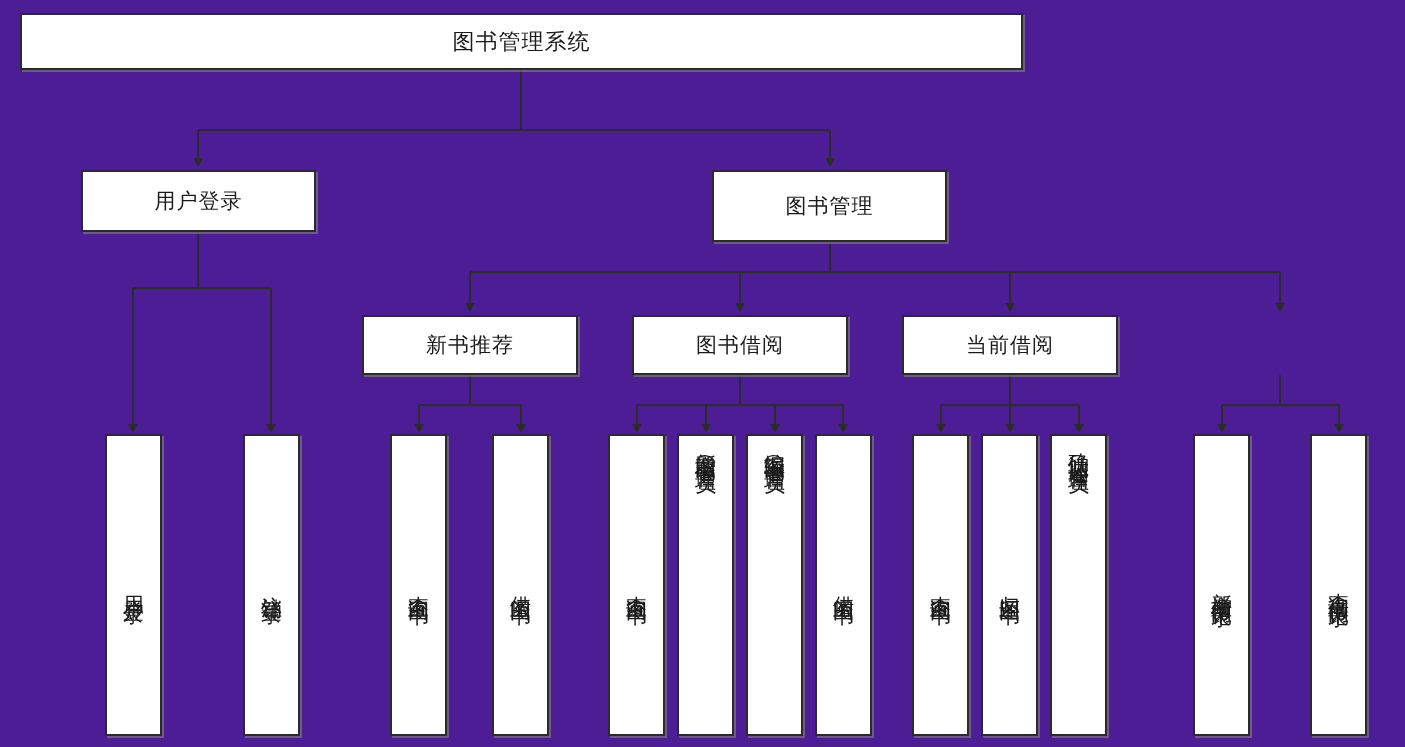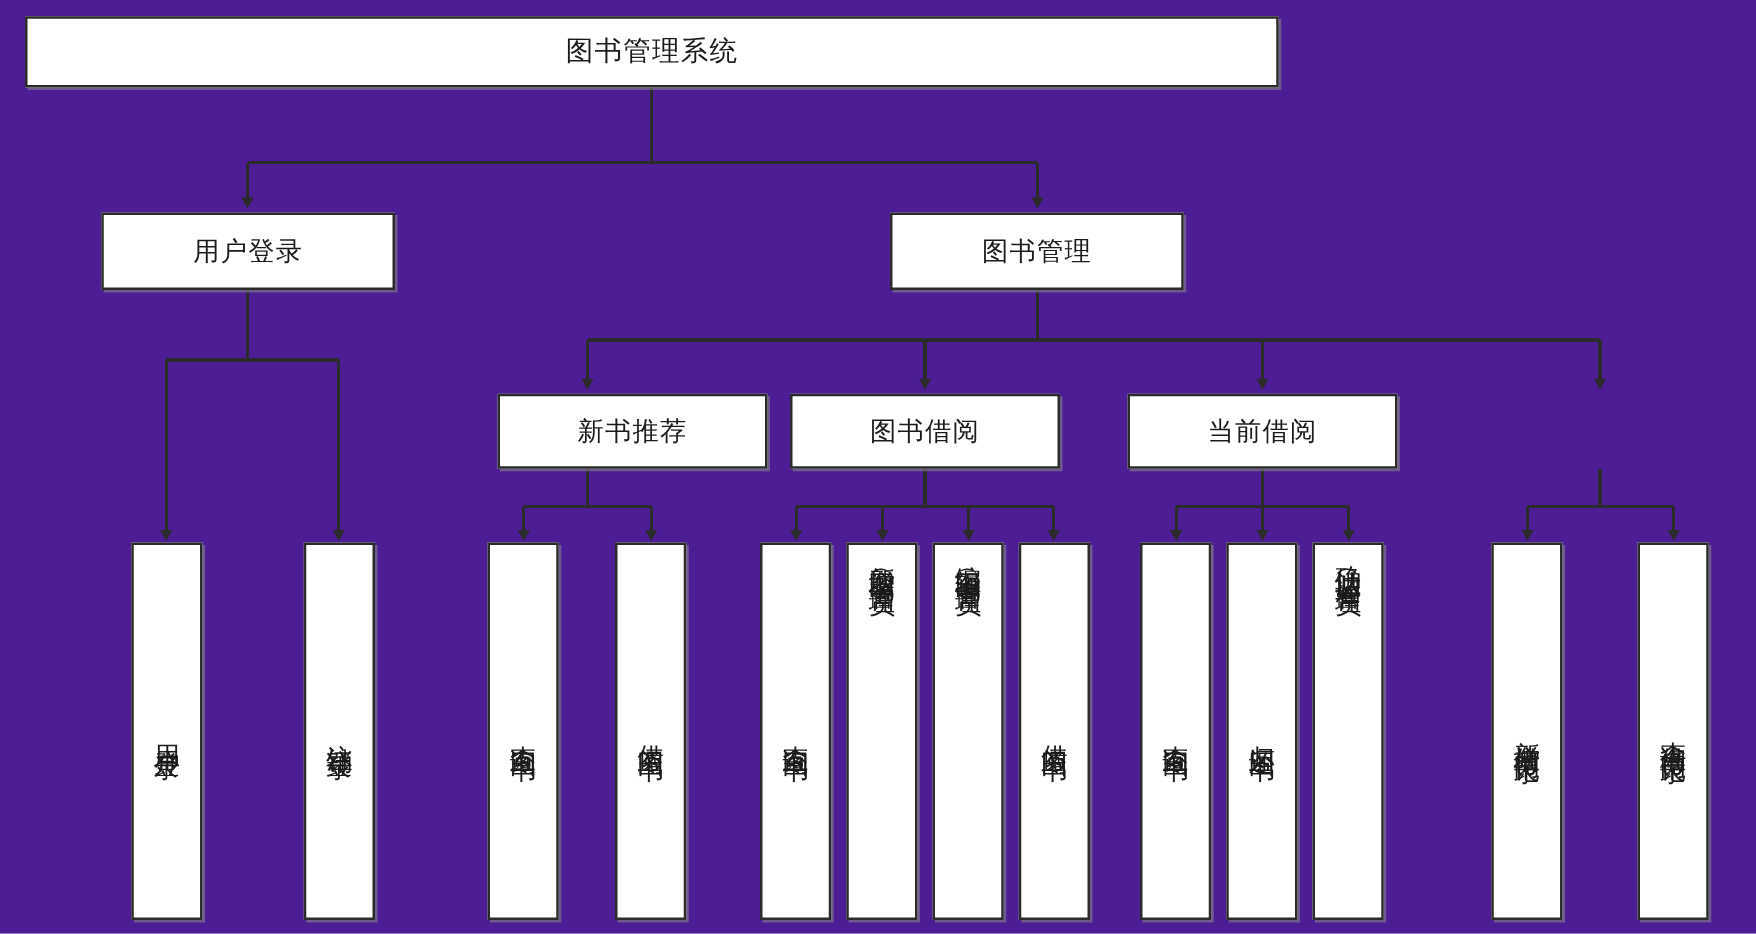--- a/index.html
+++ b/index.html
@@ -128,25 +128,25 @@
     </g>
   </svg>
 
   <div class="node root" style="left:20px; top:13px; width:1003px; height:57px;">
     <span class="node-label">图书管理系统</span>
   </div>
 
   <div class="node" style="left:81px; top:170px; width:235px; height:62px;">
     <span class="node-label">用户登录</span>
   </div>
-  <div class="node" style="left:712px; top:170px; width:235px; height:62px;">
+  <div class="node" style="left:712px; top:170px; width:235px; height:72px;">
     <span class="node-label">图书管理</span>
   </div>
 
-  <div class="node" style="left:362px; top:315px; width:216px; height:60px;margin-left:36px;">
+  <div class="node" style="left:362px; top:315px; width:216px; height:60px;">
     <span class="node-label">新书推荐</span>
   </div>
   <div class="node" style="left:632px; top:315px; width:216px; height:60px;">
     <span class="node-label">图书借阅</span>
   </div>
   <div class="node" style="left:902px; top:315px; width:216px; height:60px;">
     <span class="node-label">当前借阅</span>
   </div>
 
   <div class="node leaf center-v" style="left:105px; top:434px; width:57px; height:302px;">

